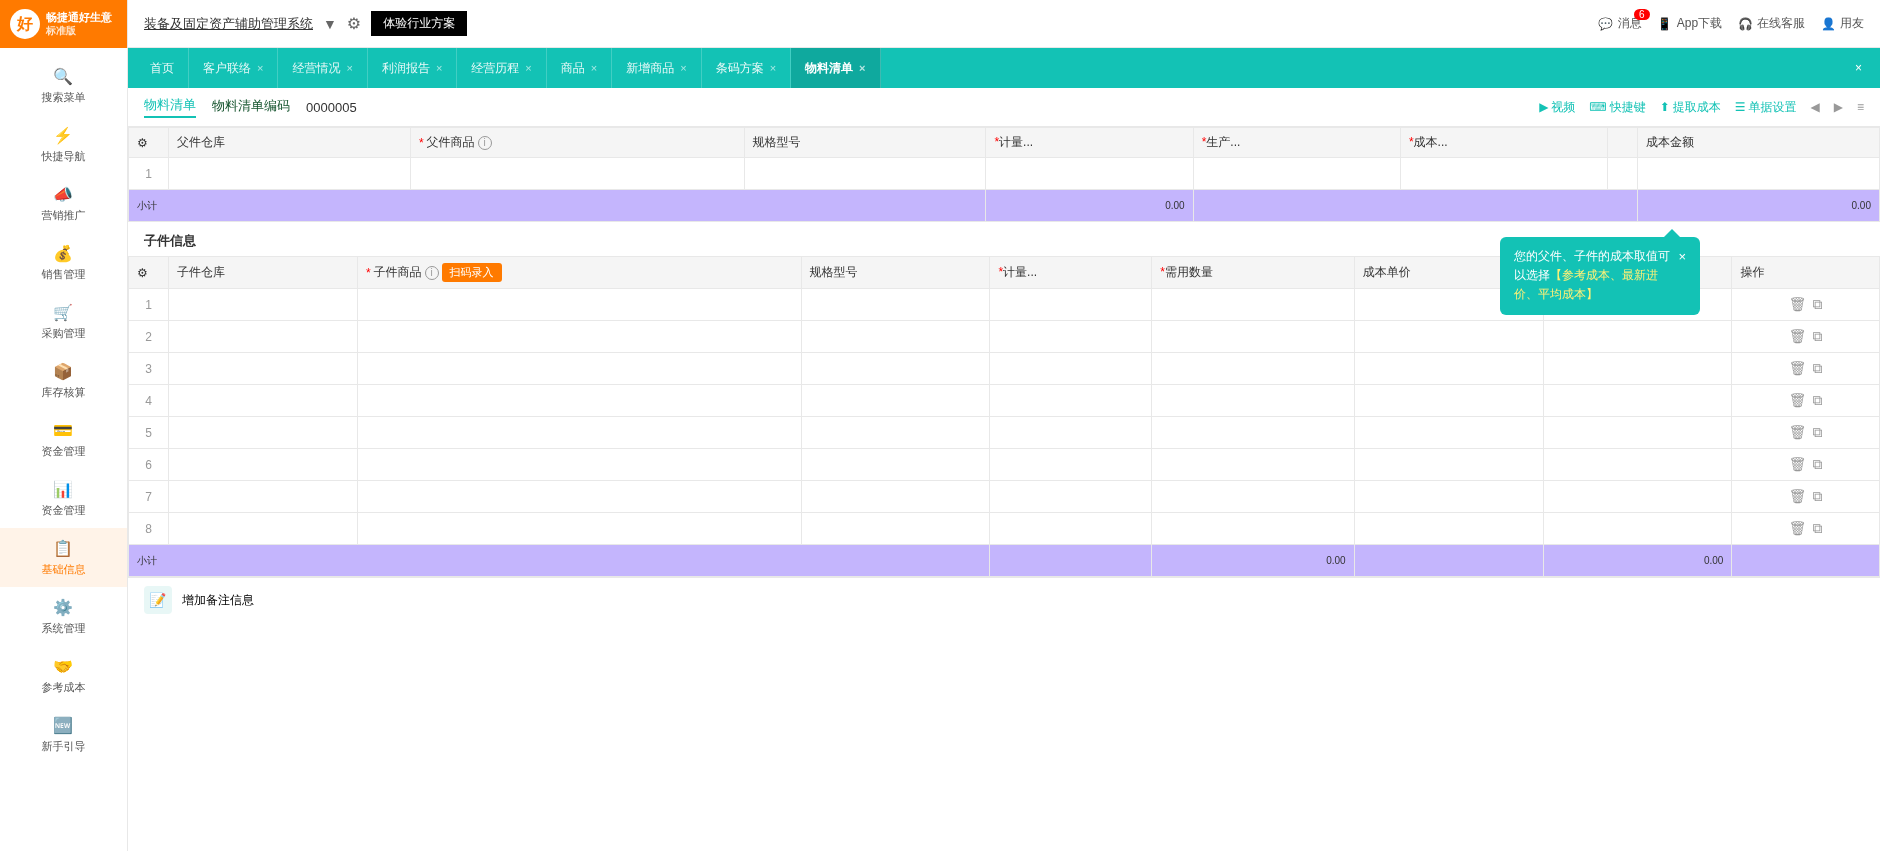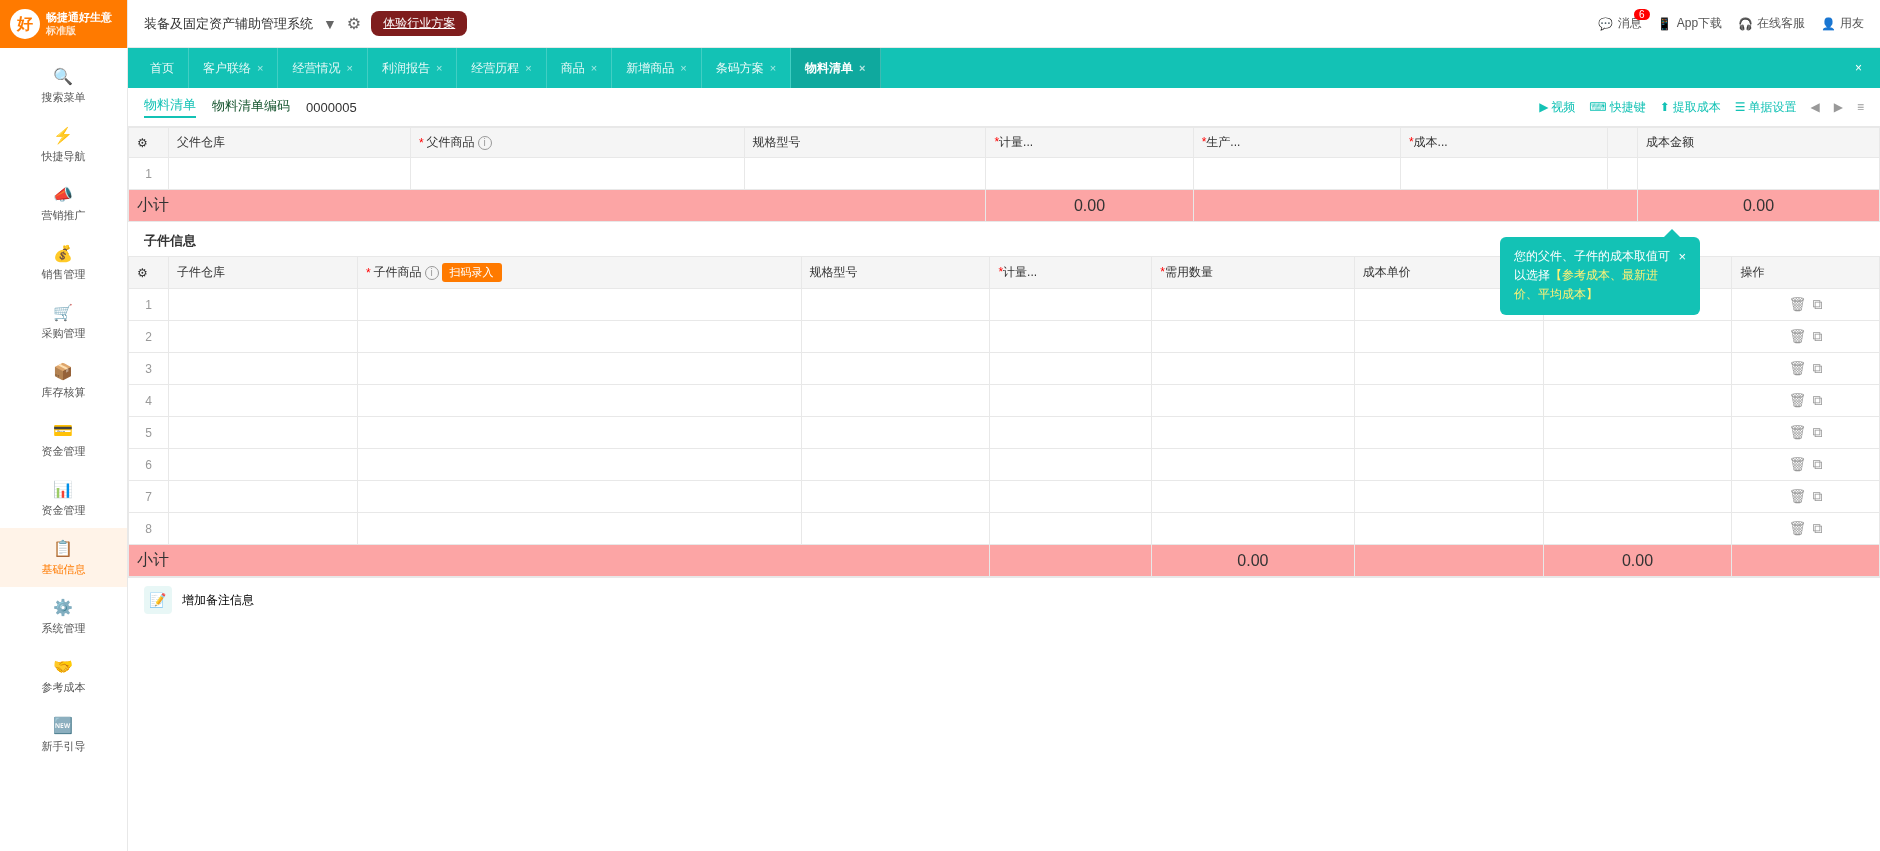--- a/index.html
+++ b/index.html
@@ -77,36 +77,36 @@
       justify-content: space-between;
     }
     .top-header-left {
       display: flex;
       align-items: center;
       gap: 10px;
     }
     .system-title {
       font-size: 13px;
       color: #333;
+      text-decoration: underline;
     }
     .header-btn-arrow {
       color: #666; cursor: pointer; font-size: 14px;
     }
     .settings-icon {
       color: #666; cursor: pointer; font-size: 16px;
     }
     .try-btn {
-      background: #7f1d1d;
+      background: #000000;
       color: #fff;
       border: none;
-      border-radius: 8px;
+      border-radius: 0;
       padding: 4px 12px;
       cursor: pointer;
       font-size: 12px;
-      text-decoration: underline;
     }
     .top-header-right {
       display: flex;
       align-items: center;
       gap: 16px;
       color: #555;
       font-size: 12px;
     }
     .msg-btn { position: relative; cursor: pointer; display: flex; align-items: center; gap: 4px; }
     .msg-badge {
@@ -207,22 +207,22 @@
       font-weight: normal;
       white-space: nowrap;
     }
     .data-table td {
       border: 1px solid #e8e8e8;
       padding: 4px 8px;
       height: 32px;
       color: #333;
     }
     .data-table .subtotal-row td {
-      background: #fca5a5;
-      font-size: 16px;
+      background: #c4b5fd;
+      font-size: 10px;
     }
     .data-table .row-num {
       text-align: center;
       color: #999;
       width: 40px;
     }
     .settings-col {
       width: 36px;
       text-align: center;
     }
@@ -290,21 +290,21 @@
     .bottom-icon {
       width: 28px; height: 28px;
       background: #e8f7f6;
       border-radius: 4px;
       display: flex; align-items: center; justify-content: center;
       color: #13c2b5; font-size: 14px; cursor: pointer;
     }
 
     
     .val-right { text-align: right; }
-    .zero-val { color: #333; text-align: center; }
+    .zero-val { color: #333; }
   </style>
 </head>
 <body>
 
 <div class="sidebar">
   <div class="sidebar-logo">
     <div class="logo-icon">好</div>
     <div class="sidebar-logo-text">
       <div>畅捷通好生意</div>
       <div style="font-size:10px;opacity:0.8;">标准版</div>

